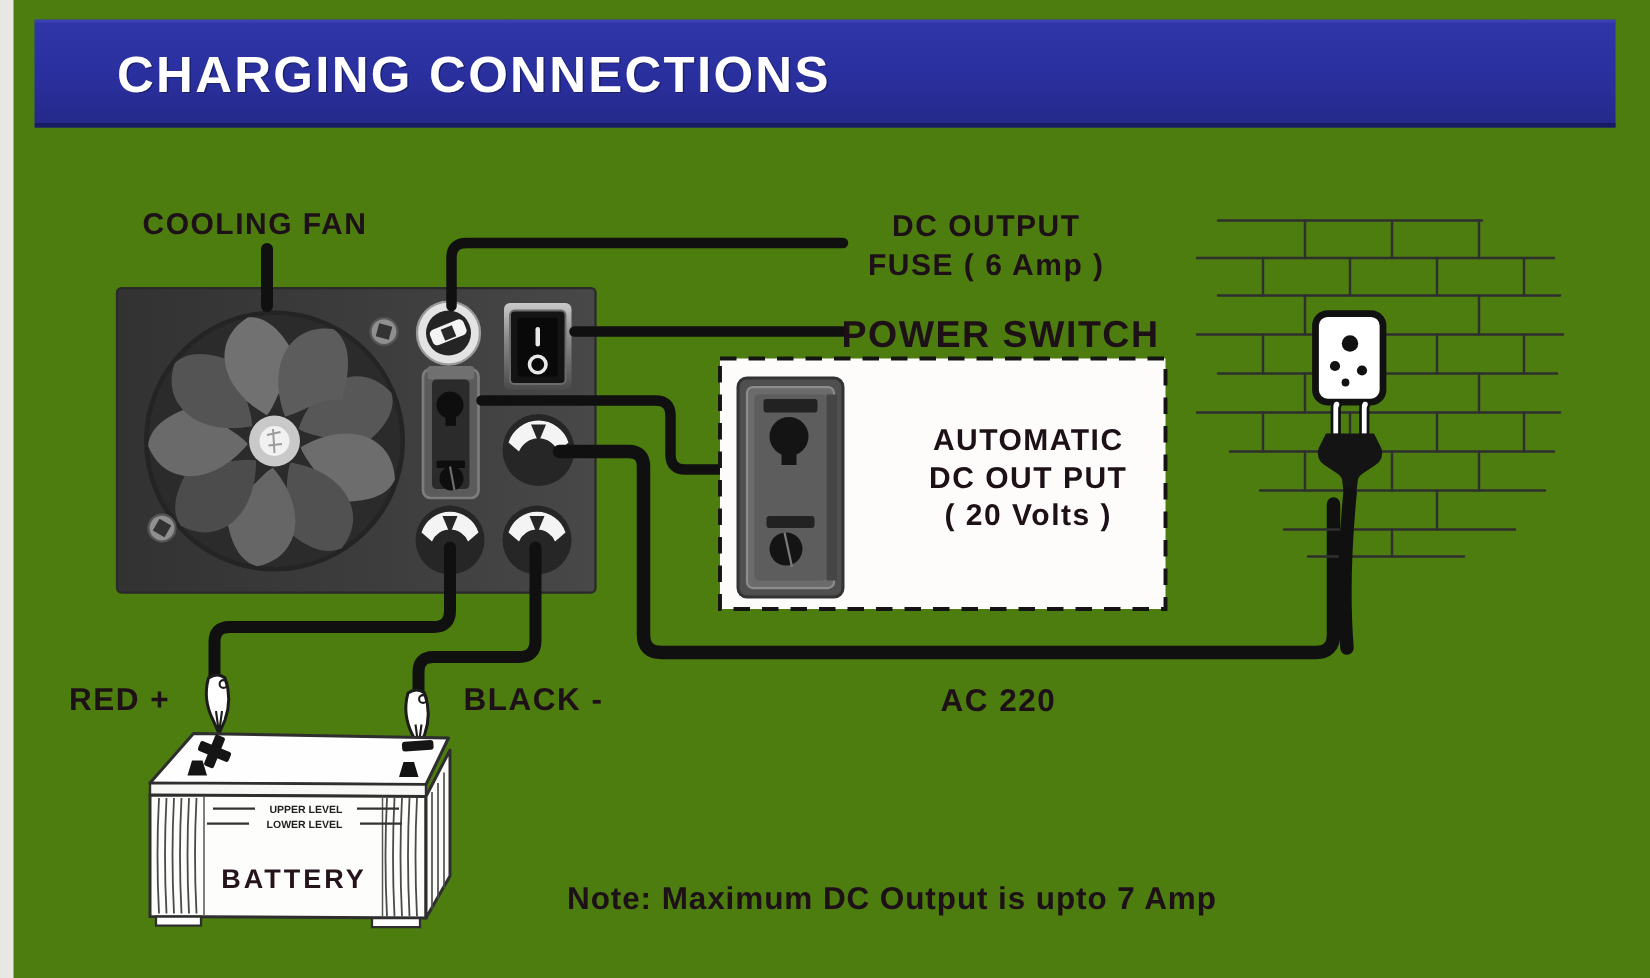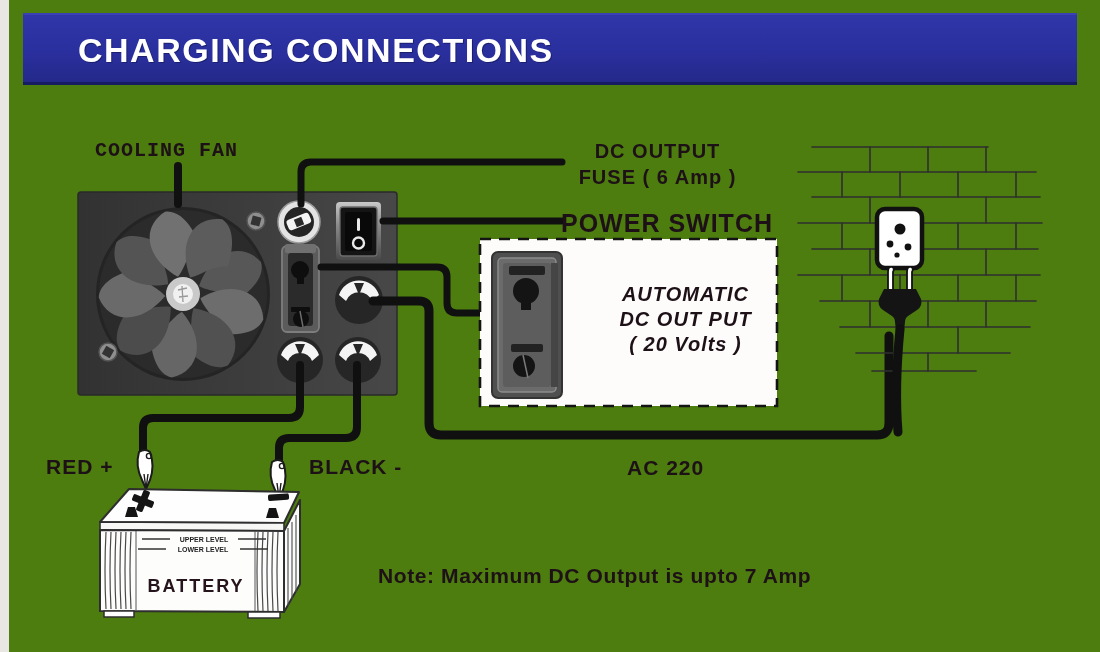--- a/index.html
+++ b/index.html
@@ -18,28 +18,28 @@
     position:absolute;left:55px;top:18px;
     color:#ffffff;font-size:34px;font-weight:700;letter-spacing:1.5px;
     text-shadow:1px 1px 0 #1a1f6e;
     white-space:nowrap;
   }
   .lbl{
     position:absolute;color:#1d1117;font-weight:700;white-space:nowrap;
     letter-spacing:1px;
   }
   .lbl-center{text-align:center;}
-  #lbl-cooling-fan{left:95px;top:139px;font-size:20px;font-family:Liberation Mono, monospace;}
+  #lbl-cooling-fan{left:95px;top:139px;font-size:20px;}
   #lbl-dc-output{left:540px;top:138px;width:235px;font-size:20px;line-height:26px;}
   #lbl-power-switch{left:558px;top:209px;width:218px;font-size:25px;}
-  #lbl-automatic{left:583px;top:282px;width:205px;font-size:20px;line-height:25px;font-style:italic;}
+  #lbl-automatic{left:583px;top:282px;width:205px;font-size:20px;line-height:25px;}
   #lbl-red{left:46px;top:455px;font-size:21px;}
   #lbl-black{left:309px;top:455px;font-size:21px;}
   #lbl-ac220{left:627px;top:456px;font-size:21px;text-align:right;}
-  #lbl-note{left:378px;top:564px;font-size:21px;letter-spacing:0.6px;}
+  #lbl-note{left:378px;top:588px;font-size:21px;letter-spacing:0.6px;}
   svg{position:absolute;left:0;top:0;}
 </style>
 </head>
 <body>
 
 <div id="stage">
 
   <div class="edge-strip"></div>
 
   <div id="banner">

